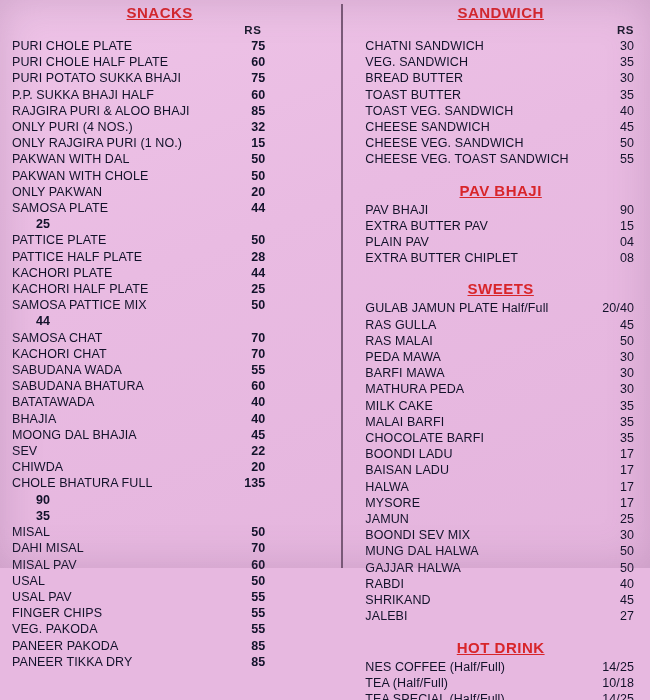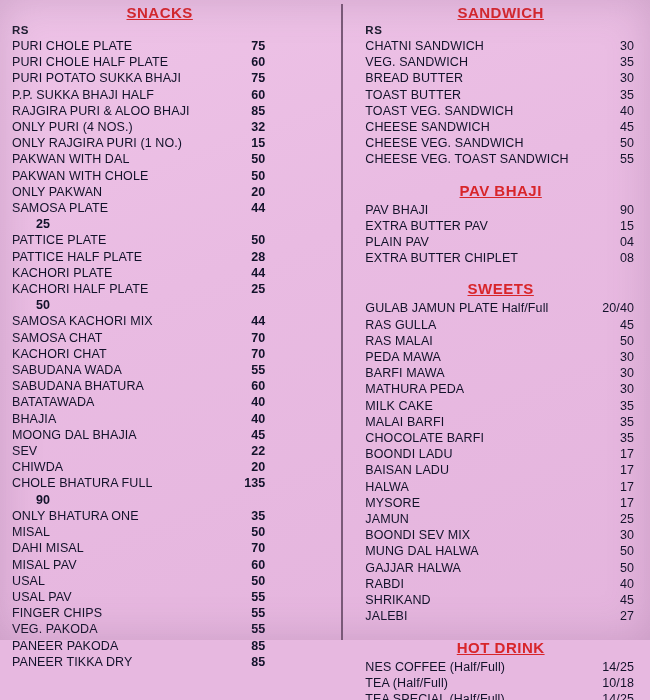--- a/index.html
+++ b/index.html
@@ -9,21 +9,21 @@
   body {
     width: 650px;
     height: 700px;
     background: #e7b8e0;
     font-family: "Liberation Sans", sans-serif;
     overflow: hidden;
   }
   .menu {
     position: relative;
     width: 650px;
-    height: 640px;
+    height: 568px;
     background: linear-gradient(160deg, #eec3e7 0%, #e9bbe2 40%, #e4b4dd 100%);
     box-sizing: border-box;
     padding: 4px 6px 0 6px;
   }
   .sheet {
     position: relative;
     width: 100%;
     height: 100%;
     display: flex;
   }
@@ -47,21 +47,21 @@
     font-size: 15px;
     letter-spacing: 0.5px;
     text-decoration: underline;
     margin: 0 0 2px 0;
     line-height: 18px;
   }
   .section-title.spaced {
     margin-top: 14px;
   }
   .rs-head {
-    text-align: left;
+    text-align: right;
     font-size: 11.5px;
     color: #1b1b2e;
     font-weight: bold;
     letter-spacing: 0.5px;
     line-height: 13px;
     padding-right: 2px;
     margin-bottom: 1px;
   }
   .rs-head.left-rs {
     padding-right: 46px;
@@ -171,24 +171,24 @@
             </li>
             <li>
               <span class="item-name">KACHORI PLATE</span>
               <span class="item-price">44</span>
             </li>
             <li>
               <span class="item-name">KACHORI HALF PLATE</span>
               <span class="item-price">25</span>
             </li>
             <li>
-              <span class="item-price">50</span>
-            </li>
-            <li>
-              <span class="item-name">SAMOSA KACHORI MIX</span>
+              <span class="item-name">SAMOSA PATTICE MIX</span>
+              <span class="item-price">50</span>
+            </li>
+            <li>
               <span class="item-price">44</span>
             </li>
             <li>
               <span class="item-name">SAMOSA CHAT</span>
               <span class="item-price">70</span>
             </li>
             <li>
               <span class="item-name">KACHORI CHAT</span>
               <span class="item-price">70</span>
             </li>
@@ -221,21 +221,20 @@
               <span class="item-price">20</span>
             </li>
             <li>
               <span class="item-name">CHOLE BHATURA FULL</span>
               <span class="item-price">135</span>
             </li>
             <li>
               <span class="item-price">90</span>
             </li>
             <li>
-              <span class="item-name">ONLY BHATURA ONE</span>
               <span class="item-price">35</span>
             </li>
             <li>
               <span class="item-name">MISAL</span>
               <span class="item-price">50</span>
             </li>
             <li>
               <span class="item-name">DAHI MISAL</span>
               <span class="item-price">70</span>
             </li>

